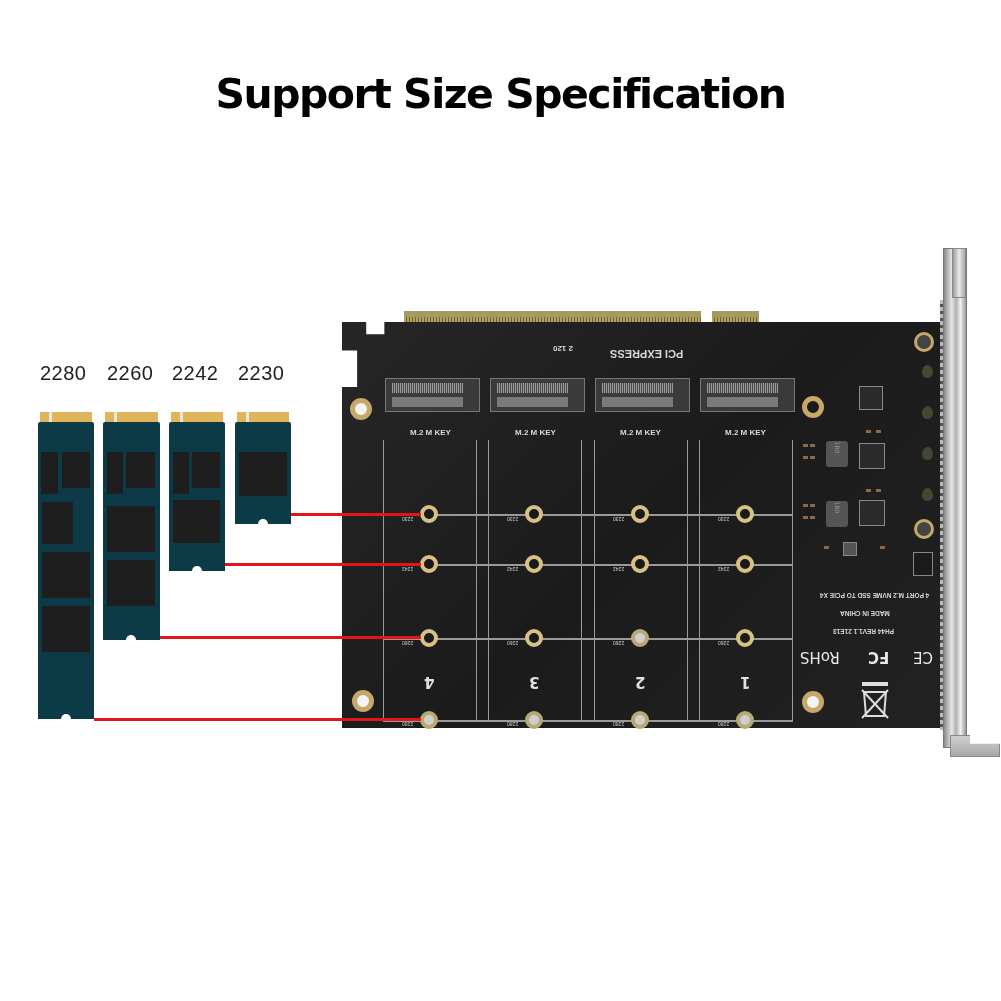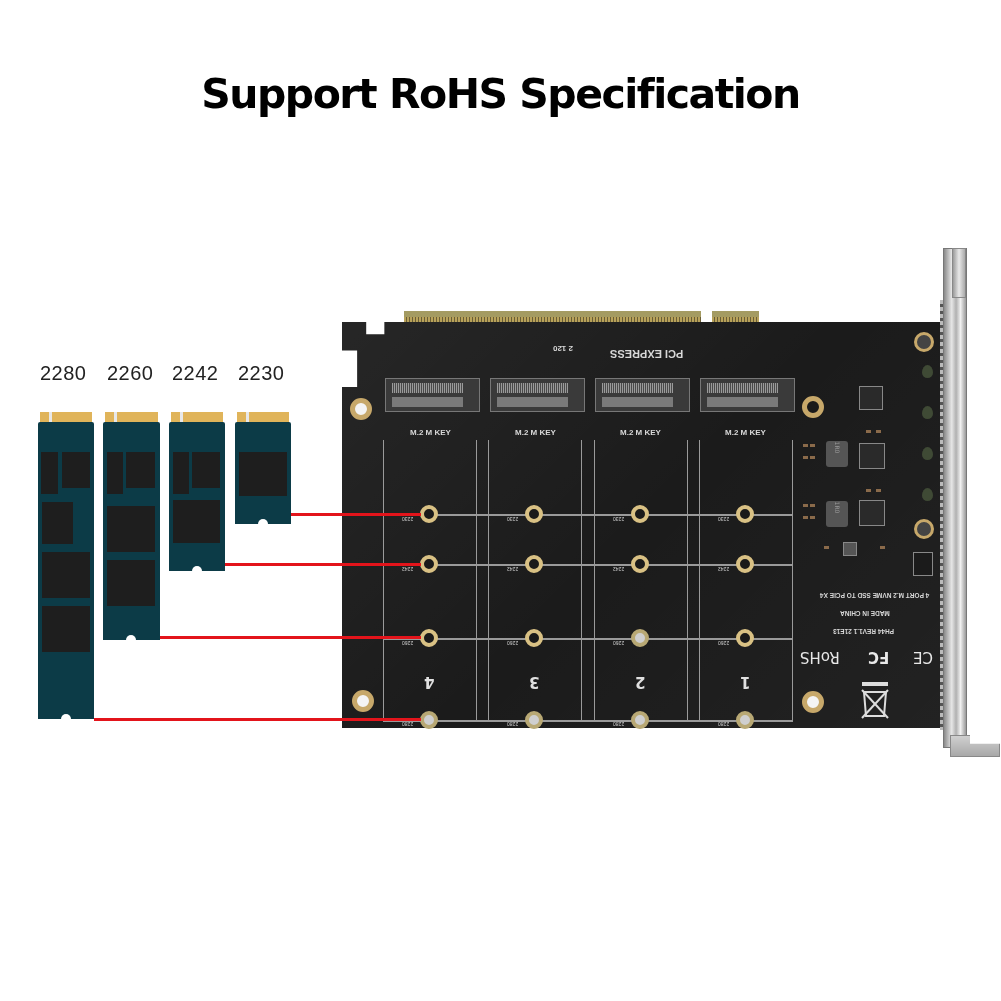--- a/index.html
+++ b/index.html
@@ -73,21 +73,21 @@
     background: linear-gradient(90deg, #8a8a8a, #e6e6e6 35%, #b0b0b0 55%, #f0f0f0 75%, #999); border: 1px solid #777; }
   .bracket-top { position: absolute; left: 952px; top: 248px; width: 14px; height: 50px; background: linear-gradient(90deg,#9a9a9a,#e8e8e8,#aaa); border: 1px solid #888; }
   .bracket-foot { position: absolute; left: 950px; top: 735px; width: 50px; height: 22px;
     background: linear-gradient(180deg, #d0d0d0, #a8a8a8); border: 1px solid #888; clip-path: polygon(0 0, 40% 0, 40% 40%, 100% 40%, 100% 100%, 0 100%); }
   .bracket-teeth { position: absolute; left: 940px; top: 300px; width: 8px; height: 430px;
     background: repeating-linear-gradient(180deg, #bbb 0 4px, #555 4px 7px); }
 </style>
 </head>
 <body>
 
-<div class="title">Support RoHS Specification</div>
+<div class="title">Support Size Specification</div>
 
 <div class="ssd-label" style="left:40px">2280</div>
 <div class="ssd-label" style="left:107px">2260</div>
 <div class="ssd-label" style="left:172px">2242</div>
 <div class="ssd-label" style="left:238px">2230</div>
 
 <div class="ssd" style="left:38px; top:412px; width:56px; height:307px;">
   <div class="gold">
       <div class="notch" style="left:9px"></div>
     </div>

